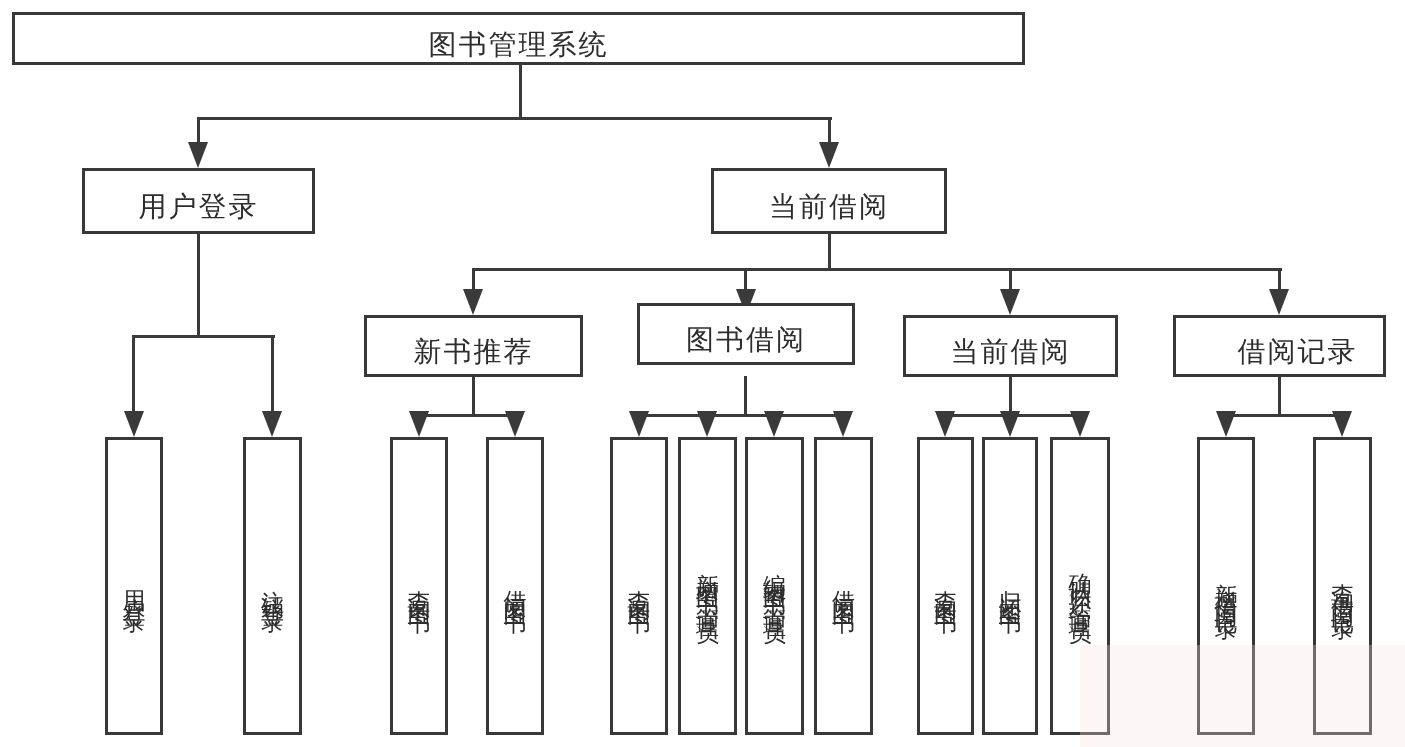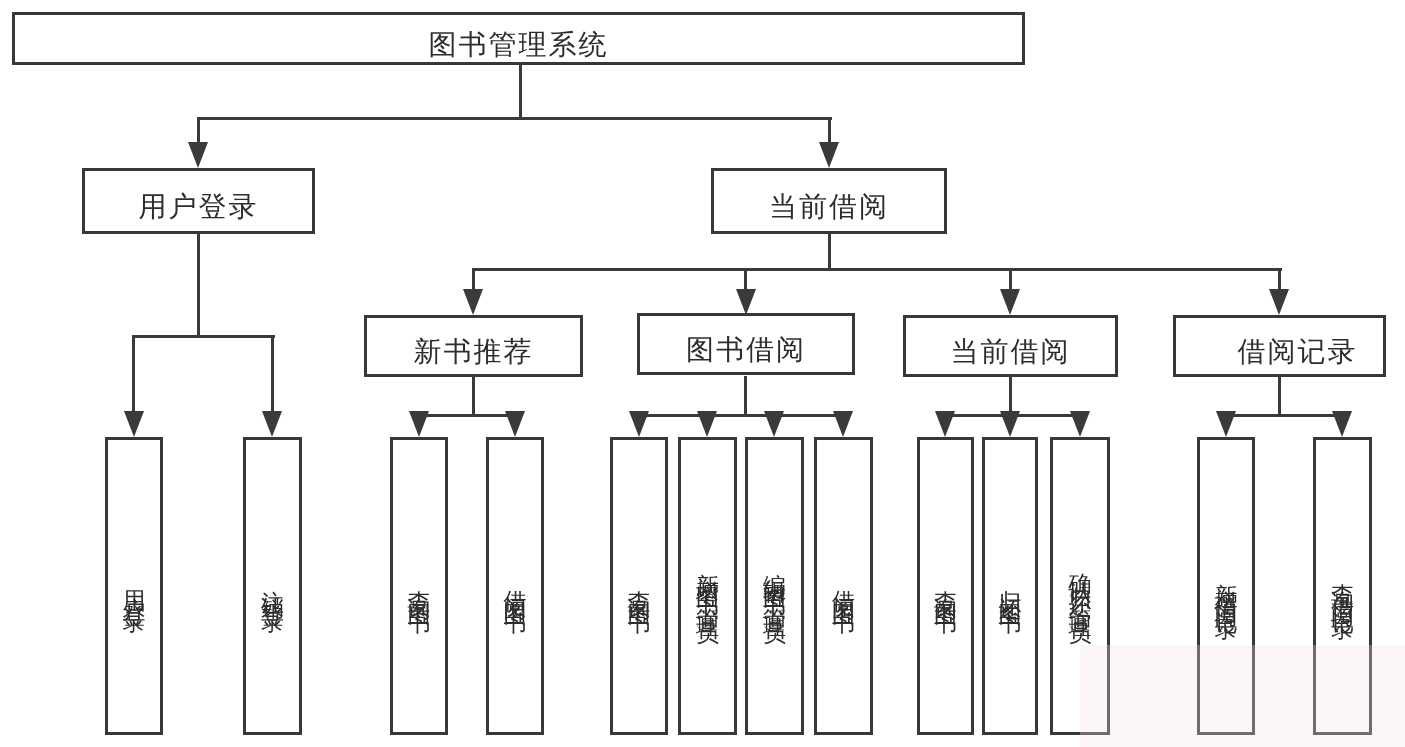--- a/index.html
+++ b/index.html
@@ -104,21 +104,21 @@
   <div class="vline" style="left:1009px;top:268px;width:3px;height:26px;"></div>
   <div class="vline" style="left:1278px;top:268px;width:3px;height:26px;"></div>
   <div class="arrow" style="left:463px;top:289px;"></div>
   <div class="arrow" style="left:736px;top:289px;"></div>
   <div class="arrow" style="left:1000px;top:289px;"></div>
   <div class="arrow" style="left:1269px;top:289px;"></div>
 
   <div class="box" style="left:364px;top:315px;width:219px;height:62px;">
     <span class="hlabel">新书推荐</span>
   </div>
-  <div class="box" style="left:637px;top:313px;width:218px;height:62px;">
+  <div class="box" style="left:637px;top:303px;width:218px;height:62px;">
     <span class="hlabel">图书借阅</span>
   </div>
   <div class="box" style="left:903px;top:315px;width:215px;height:62px;">
     <span class="hlabel">当前借阅</span>
   </div>
   <div class="box" style="left:1173px;top:315px;width:213px;height:62px;padding-left:36px;">
     <span class="hlabel">借阅记录</span>
   </div>
 
   <div class="vline" style="left:472px;top:376px;width:3px;height:41px;"></div>

